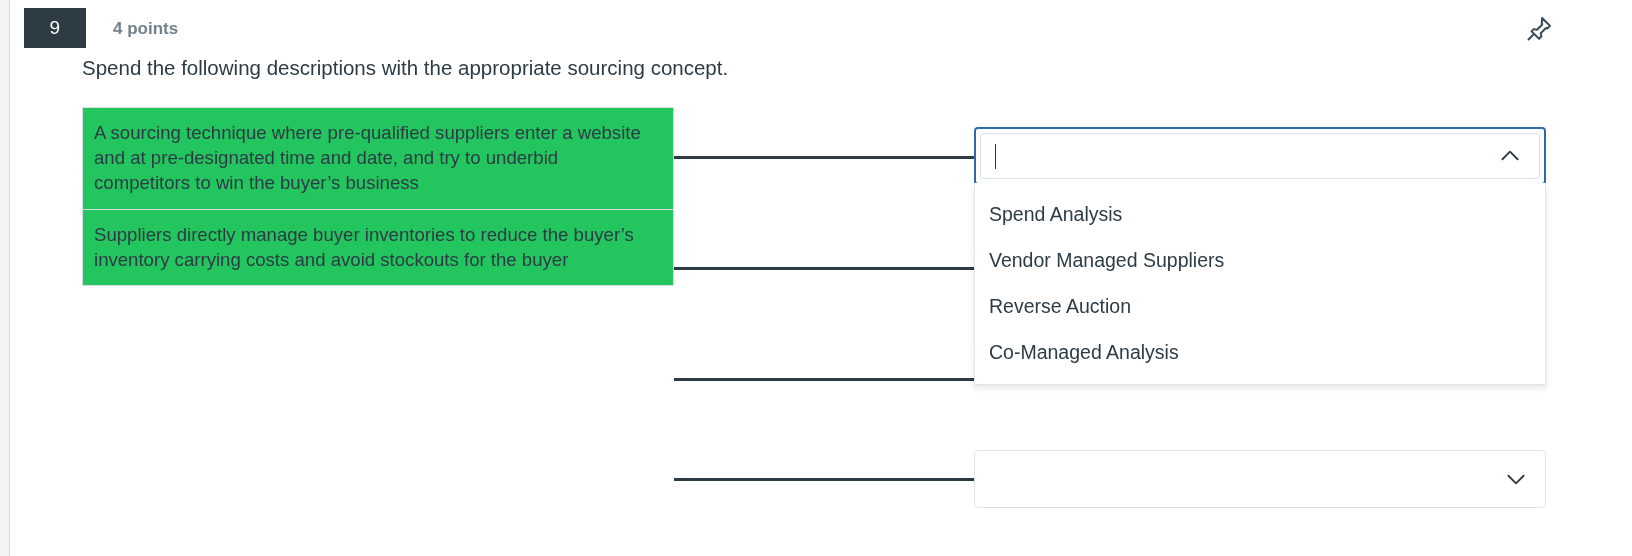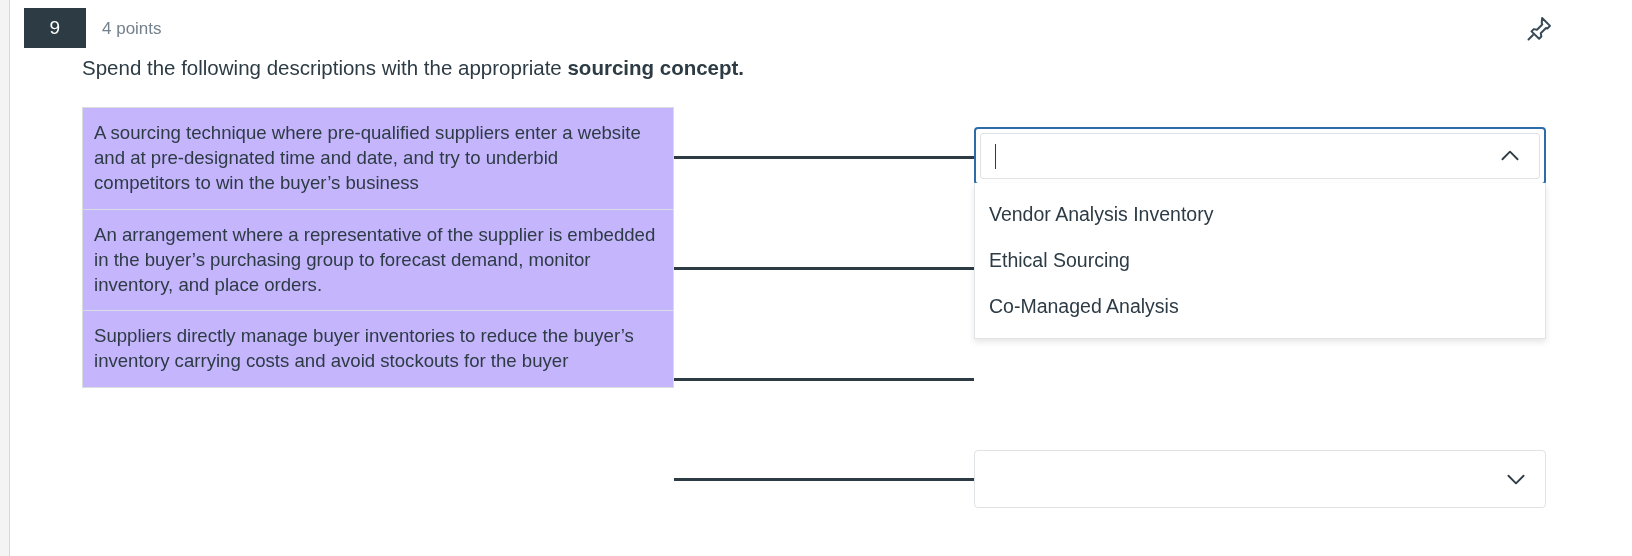--- a/index.html
+++ b/index.html
@@ -52,24 +52,25 @@
     height: 40px;
     background: #2d3b45;
     color: #ffffff;
     font-size: 19px;
     display: flex;
     align-items: center;
     justify-content: center;
     letter-spacing: 0.2px;
   }
   .qpoints {
-    margin-left: 16px;
+    margin-left: 27px;
     color: #73818c;
     font-size: 17px;
     line-height: 1;
+    font-weight: bold;
   }
 
   .pin-icon {
     position: absolute;
     right: 78px;
     top: 14px;
     width: 30px;
     height: 30px;
     color: #394b58;
   }
@@ -77,31 +78,31 @@
 
   
   .prompt {
     position: absolute;
     left: 82px;
     top: 55px;
     font-size: 20.5px;
     color: #2d3b45;
     line-height: 1.3;
   }
-  .prompt b { font-weight: bold; }
+  .prompt b { font-weight: normal; }
 
   
   .desc-col {
     position: absolute;
     left: 82px;
     top: 107px;
     width: 592px;
     border: 1px solid #d9dde0;
     box-sizing: border-box;
-    background: #c4b5fd;
+    background: #22c55e;
   }
   .desc-item {
     padding: 12px 14px 13px 11px;
     font-size: 18.6px;
     line-height: 1.355;
     color: #2d3b45;
     border-bottom: 1px solid #d9dde0;
     box-sizing: border-box;
   }
   .desc-item:last-child { border-bottom: none; }
@@ -213,21 +214,20 @@
       <line x1="7.2" y1="16.8" x2="3.6" y2="20.4"></line>
     </svg>
   </div>
 
   <div class="prompt">
     <span>Spend the following descriptions with the appropriate </span><b>sourcing concept.</b>
   </div>
 
   <div class="desc-col">
     <div class="desc-item">A sourcing technique where pre-qualified suppliers enter a website and at pre-designated time and date, and try to underbid competitors to win the buyer’s business</div>
-    <div class="desc-item">An arrangement where a representative of the supplier is embedded in the buyer’s purchasing group to forecast demand, monitor inventory, and place orders.</div>
     <div class="desc-item">Suppliers directly manage buyer inventories to reduce the buyer’s inventory carrying costs and avoid stockouts for the buyer</div>
   </div>
 
   <div class="connector" style="top:156px; width:300px;"></div>
   <div class="connector" style="top:267px; width:300px;"></div>
   <div class="connector" style="top:378px; width:300px;"></div>
   <div class="connector" style="top:478px; width:300px;"></div>
 
   <div class="answer-slot combo-plain">
     <div class="chev">
@@ -242,18 +242,19 @@
       <span class="caret"></span>
       <span class="chev">
         <svg viewBox="0 0 24 24" width="26" height="26" fill="none" stroke="currentColor" stroke-width="1.7" stroke-linecap="round" stroke-linejoin="round">
           <polyline points="5,15 12,8 19,15"></polyline>
         </svg>
       </span>
     </div>
   </div>
 
   <div class="listbox">
-    <div class="option">Vendor Analysis Inventory</div>
-    <div class="option">Ethical Sourcing</div>
+    <div class="option">Spend Analysis</div>
+    <div class="option">Vendor Managed Suppliers</div>
+    <div class="option">Reverse Auction</div>
     <div class="option">Co-Managed Analysis</div>
   </div>
 
 </div>
 
 </body></html>

